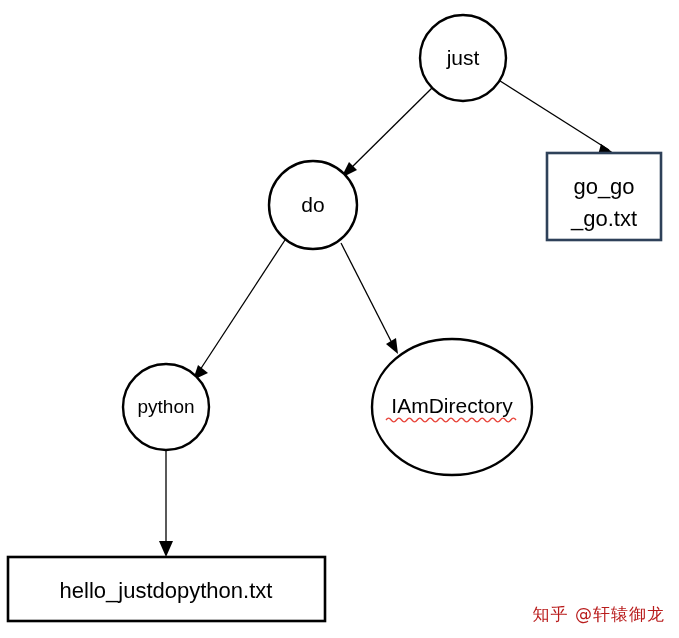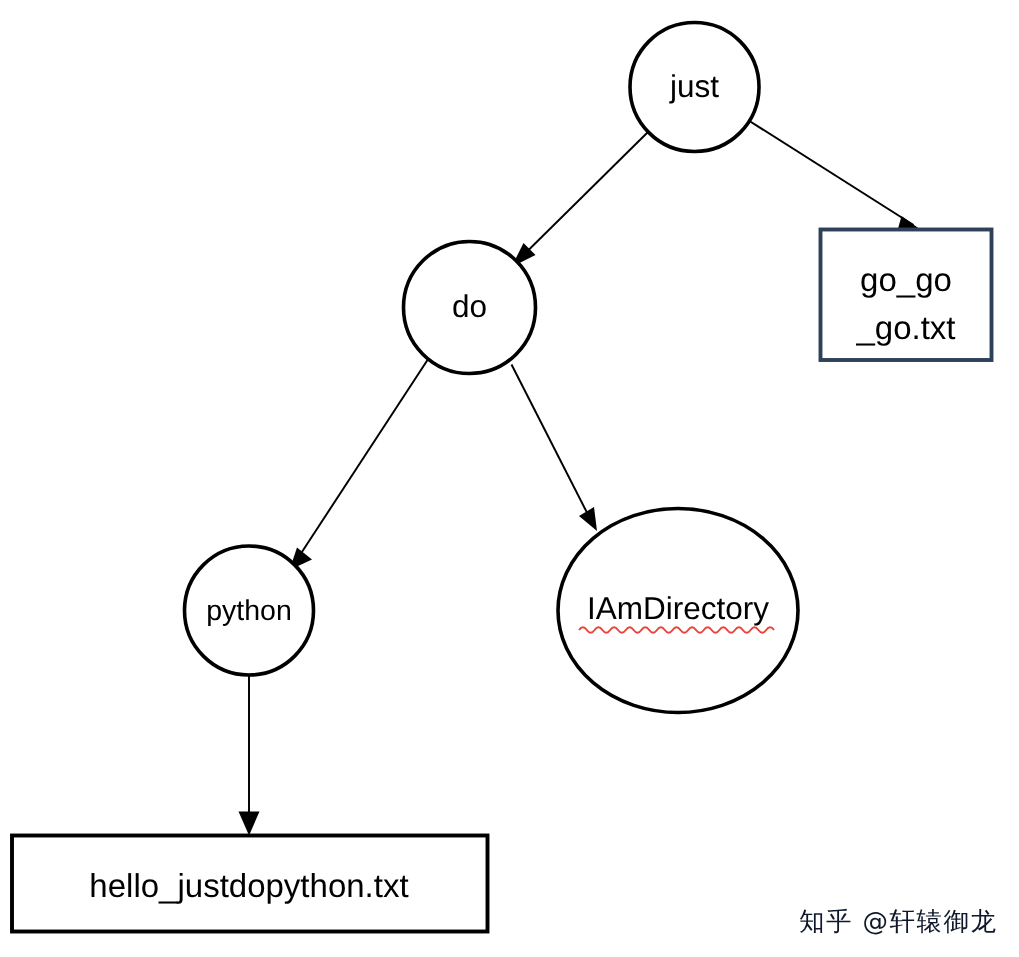--- a/index.html
+++ b/index.html
@@ -65,21 +65,21 @@
     stroke: #e8443a;
     stroke-width: 1.3;
     fill: none;
   }
   #watermark {
     position: absolute;
     right: 14px;
     bottom: 12px;
     font-family: "DejaVu Sans", sans-serif;
     font-size: 17px;
-    color: #0f172a;
+    color: #b91c1c;
     letter-spacing: 1px;
     white-space: nowrap;
     user-select: none;
   }
 </style>
 </head>
 <body>
 
 <svg id="diagram-canvas" viewBox="0 0 679 638" xmlns="http://www.w3.org/2000/svg">
 

